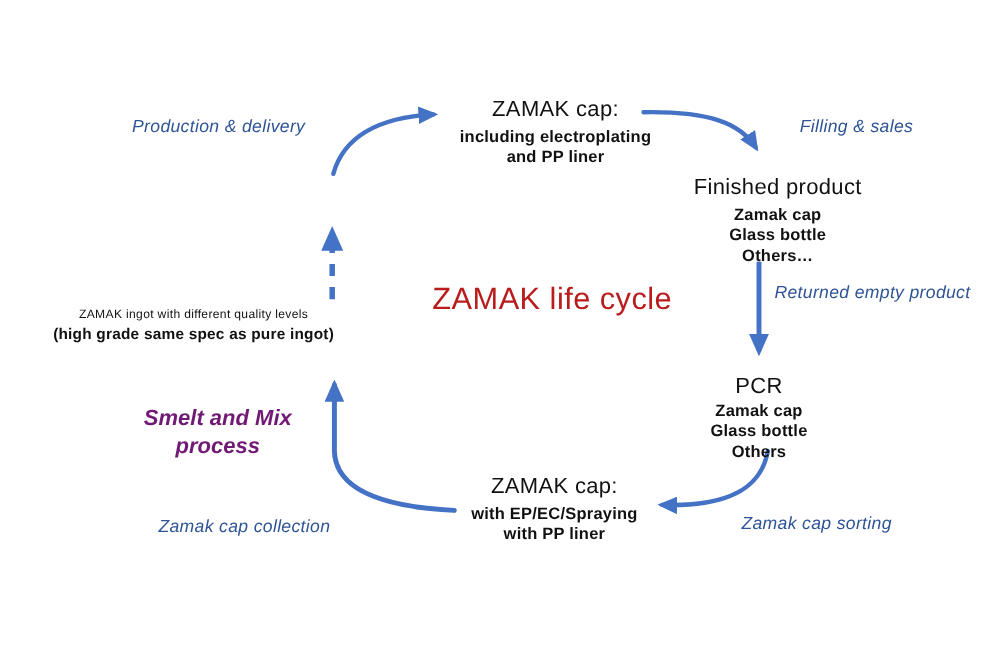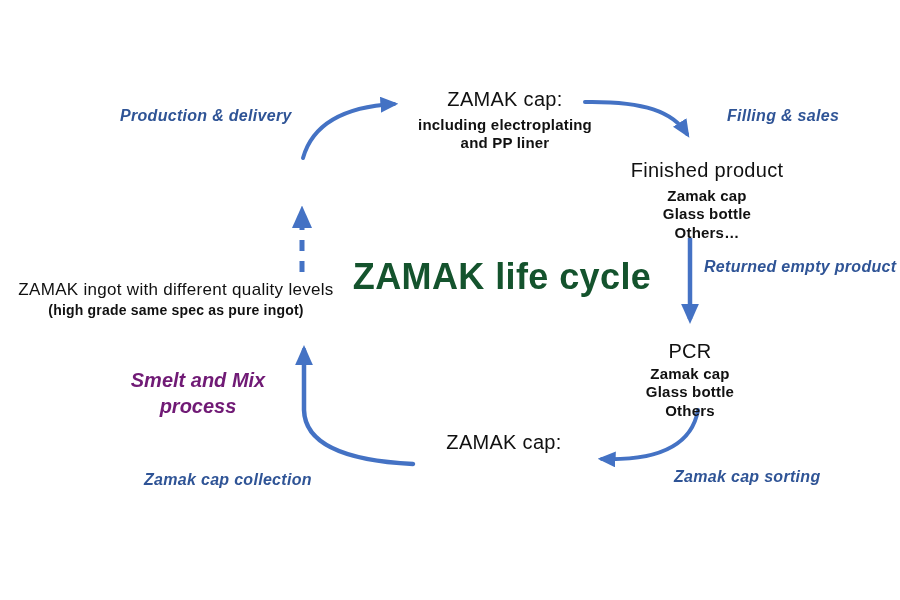--- a/index.html
+++ b/index.html
@@ -32,47 +32,47 @@
   .node-sub {
     font-weight: bold;
     font-size: 15px;
     letter-spacing: 0.2px;
     line-height: 1.22;
   }
   .sub-block { margin-top: 5px; }
   .cycle-label {
     position: absolute;
     color: #2F5496;
-    font-weight: bold;
+    font-weight: normal;
     font-style: italic;
     font-size: 16px;
     letter-spacing: 0.3px;
     white-space: nowrap;
   }
   .main-title {
     position: absolute;
     transform: translateX(-50%);
-    font-weight: bold;
-    font-size: 36px;
+    font-weight: normal;
+    font-size: 28px;
     letter-spacing: 0.4px;
     white-space: nowrap;
-    color: #14532d;
+    color: #b91c1c;
   }
   .smelt-label {
     position: absolute;
     transform: translateX(-50%);
     text-align: center;
     font-weight: bold;
     font-style: italic;
     font-size: 20px;
     line-height: 1.3;
     white-space: nowrap;
     color: #701a75;
   }
-  .ingot-mixed .node-title { font-size: 17px; }
+  .ingot-mixed .node-title { font-size: 11px; }
   .ingot-mixed .node-sub   { font-size: 14px; }
 </style>
 </head>
 <body>
 
 <div class="stage">
 
   <svg class="arrows" viewBox="0 0 900 600">
     <defs>
       <marker id="ah" markerWidth="4.5" markerHeight="4" refX="3.4" refY="2" orient="auto">
@@ -117,20 +117,24 @@
     <div class="node-title">PCR</div>
     <div class="sub-block" style="margin-top:2px;">
       <div class="node-sub">Zamak cap</div>
       <div class="node-sub">Glass bottle</div>
       <div class="node-sub">Others</div>
     </div>
   </div>
 
   <div class="node" style="left:504px; top:431px;">
     <div class="node-title">ZAMAK cap:</div>
+    <div class="sub-block">
+      <div class="node-sub">with EP/EC/Spraying</div>
+      <div class="node-sub">with PP liner</div>
+    </div>
   </div>
 
   <div class="node ingot-mixed" style="left:176px; top:280px;">
     <div class="node-title">ZAMAK ingot with different quality levels</div>
     <div class="node-sub" style="margin-top:2px;">(high grade same spec as pure ingot)</div>
   </div>
 
   <div class="smelt-label" style="left:198px; top:367px;">
     <div>Smelt and Mix</div>
     <div>process</div>

